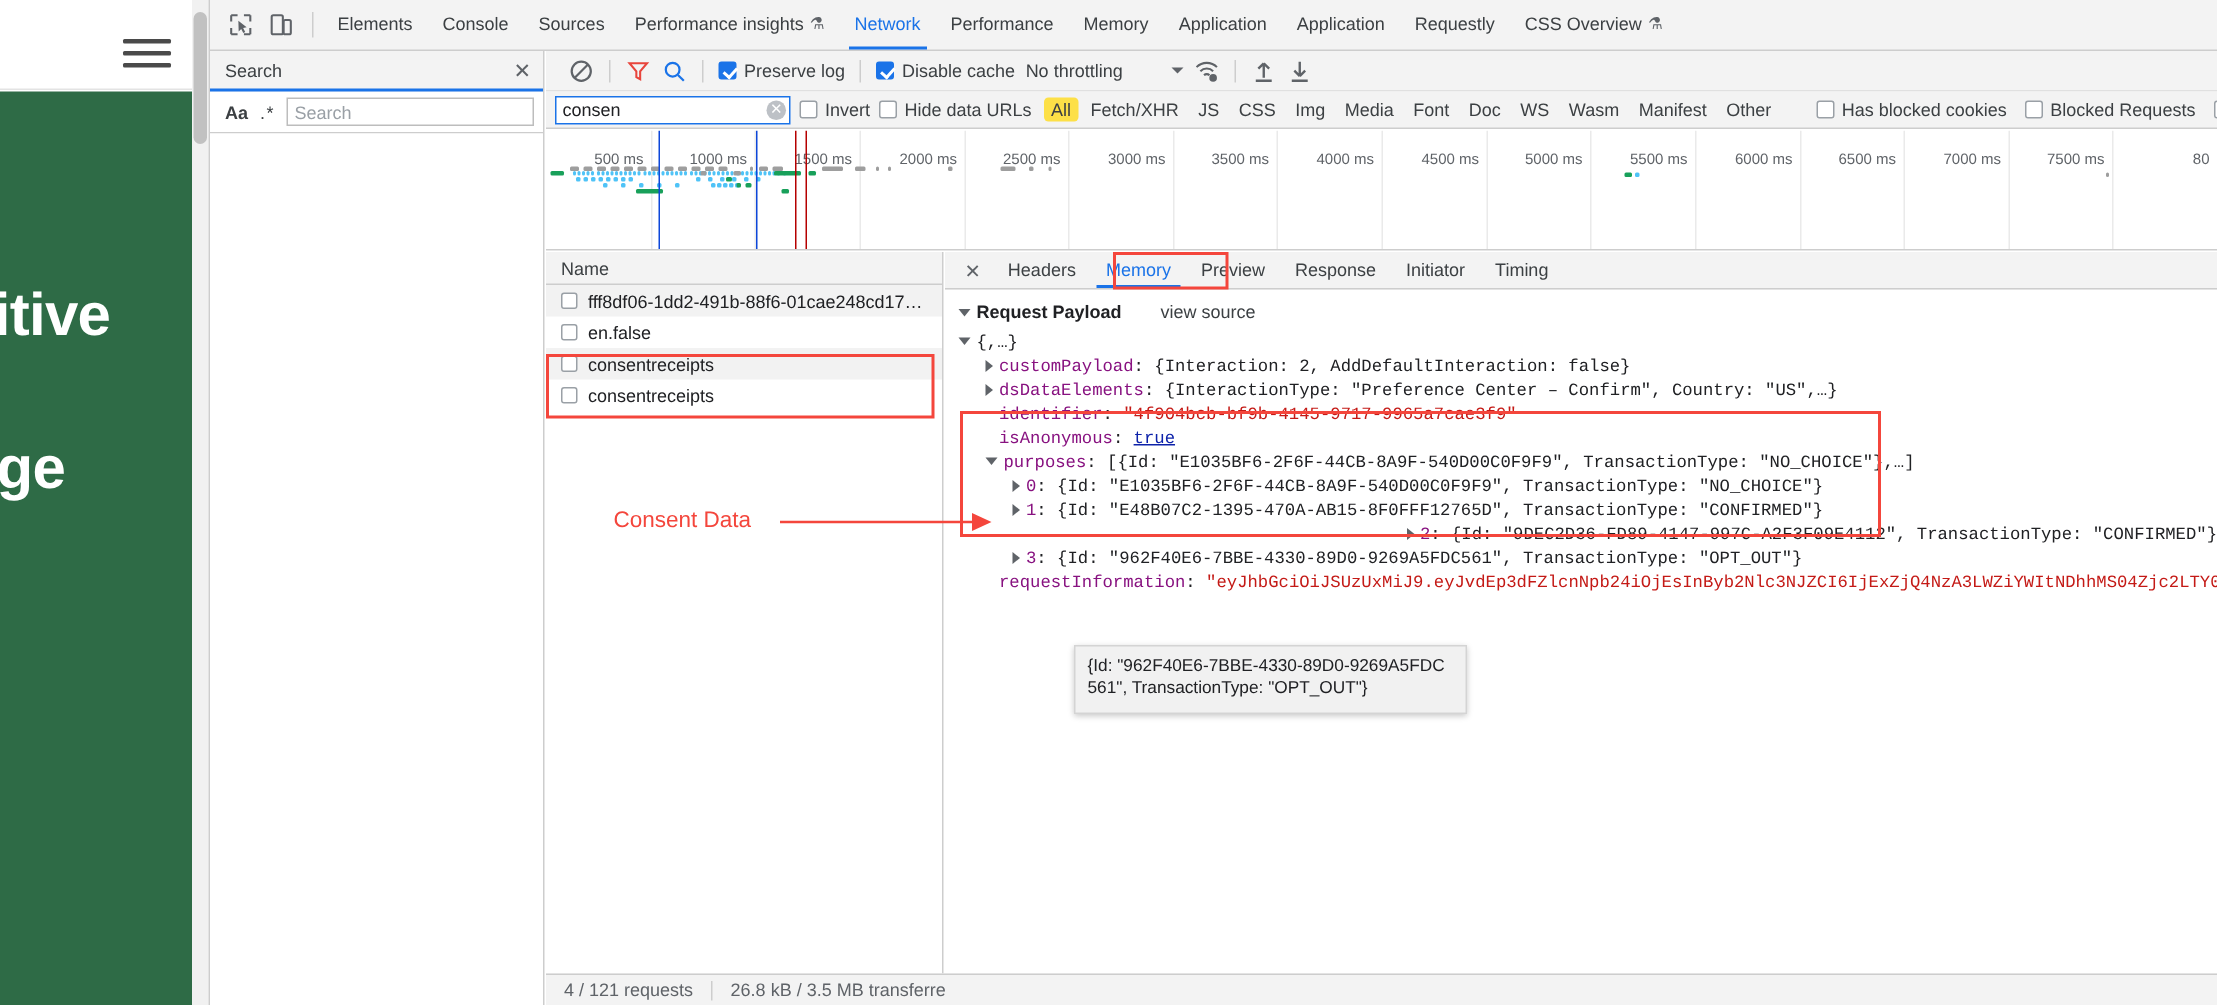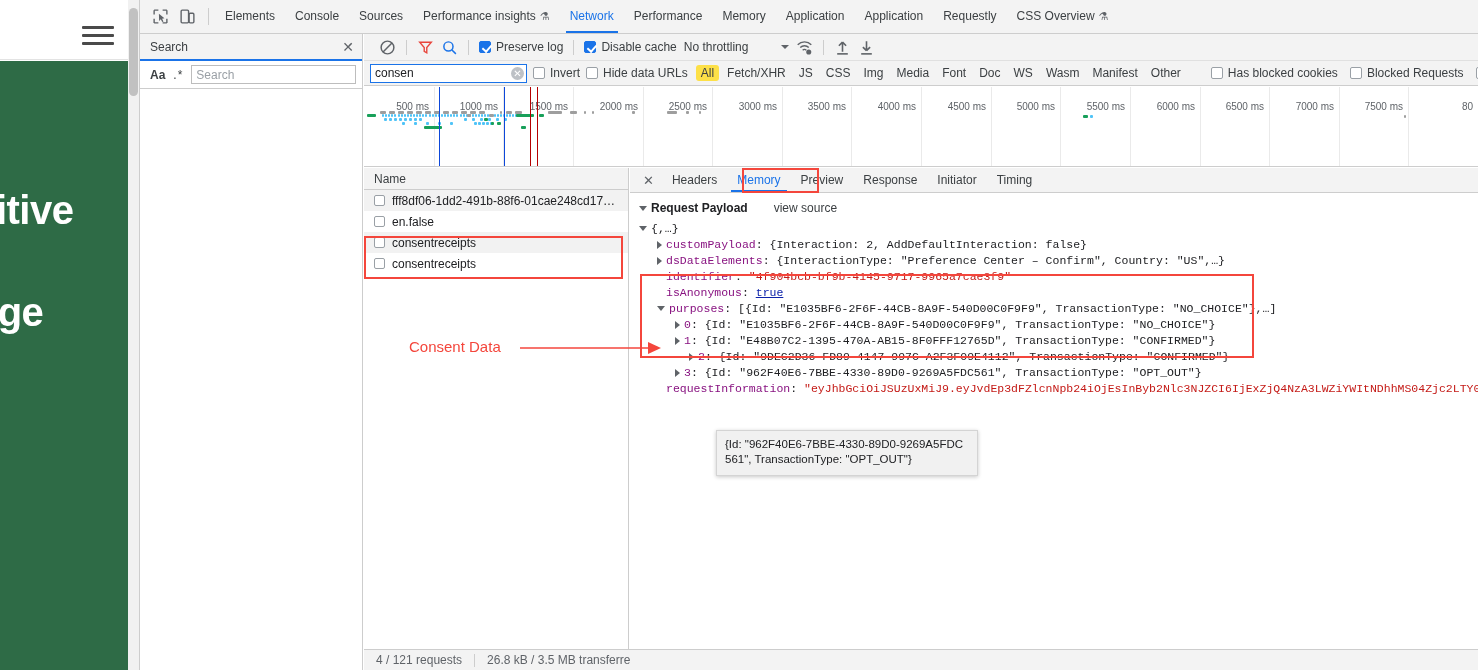--- a/index.html
+++ b/index.html
@@ -710,21 +710,21 @@
         </div>
         <div class="jrow" style="padding-left:9px"><span class="tri"></span><span class="k-plain">{,…}</span></div>
         <div id="jlines">
             <div class="jrow" style="padding-left: 27px;"><span class="tri-right"></span><span class="k-prop">customPayload</span><span class="k-plain">: </span><span class="k-plain">{Interaction: 2, AddDefaultInteraction: false}</span></div>
             <div class="jrow" style="padding-left: 27px;"><span class="tri-right"></span><span class="k-prop">dsDataElements</span><span class="k-plain">: </span><span class="k-plain">{InteractionType: "Preference Center – Confirm", Country: "US",…}</span></div>
             <div class="jrow" style="padding-left: 27px;"><span style="display: inline-block; width: 9px;"></span><span class="k-prop">identifier</span><span class="k-plain">: </span><span class="k-str">"4f904bcb-bf9b-4145-9717-9965a7cae3f9"</span></div>
             <div class="jrow" style="padding-left: 27px;"><span style="display: inline-block; width: 9px;"></span><span class="k-prop">isAnonymous</span><span class="k-plain">: </span><span class="k-bool">true</span></div>
             <div class="jrow" style="padding-left: 27px;"><span class="tri"></span><span class="k-prop">purposes</span><span class="k-plain">: </span><span class="k-plain">[{Id: "E1035BF6-2F6F-44CB-8A9F-540D00C0F9F9", TransactionType: "NO_CHOICE"},…]</span></div>
             <div class="jrow" style="padding-left: 45px;"><span class="tri-right"></span><span class="idx">0</span><span class="k-plain">: </span><span class="k-plain">{Id: "E1035BF6-2F6F-44CB-8A9F-540D00C0F9F9", TransactionType: "NO_CHOICE"}</span></div>
             <div class="jrow" style="padding-left: 45px;"><span class="tri-right"></span><span class="idx">1</span><span class="k-plain">: </span><span class="k-plain">{Id: "E48B07C2-1395-470A-AB15-8F0FFF12765D", TransactionType: "CONFIRMED"}</span></div>
-            <div class="jrow" style="padding-left: 59px;"><span class="tri-right"></span><span class="idx">2</span><span class="k-plain">: </span><span class="k-plain">{Id: "9DEC2D36-FD89-4147-997C-A2F3F09E4112", TransactionType: "CONFIRMED"}</span></div>
+            <div class="jrow" style="padding-left: 59px; text-align: right;"><span class="tri-right"></span><span class="idx">2</span><span class="k-plain">: </span><span class="k-plain">{Id: "9DEC2D36-FD89-4147-997C-A2F3F09E4112", TransactionType: "CONFIRMED"}</span></div>
             <div class="jrow" style="padding-left: 45px;"><span class="tri-right"></span><span class="idx">3</span><span class="k-plain">: </span><span class="k-plain">{Id: "962F40E6-7BBE-4330-89D0-9269A5FDC561", TransactionType: "OPT_OUT"}</span></div>
             <div class="jrow" style="padding-left: 27px;"><span style="display: inline-block; width: 9px;"></span><span class="k-prop">requestInformation</span><span class="k-plain">: </span><span class="k-str">"eyJhbGciOiJSUzUxMiJ9.eyJvdEp3dFZlcnNpb24iOjEsInByb2Nlc3NJZCI6IjExZjQ4NzA3LWZiYWItNDhhMS04Zjc2LTY0Y2UxNzQ3YmE</span></div>
           </div>
         <div id="payload-highlight"></div>
         <div id="tooltip">{Id: "962F40E6-7BBE-4330-89D0-9269A5FDC561", TransactionType: "OPT_OUT"}</div>
       </div>
     </div>
 
     <div id="statusbar">
       <span class="seg">4 / 121 requests</span>

